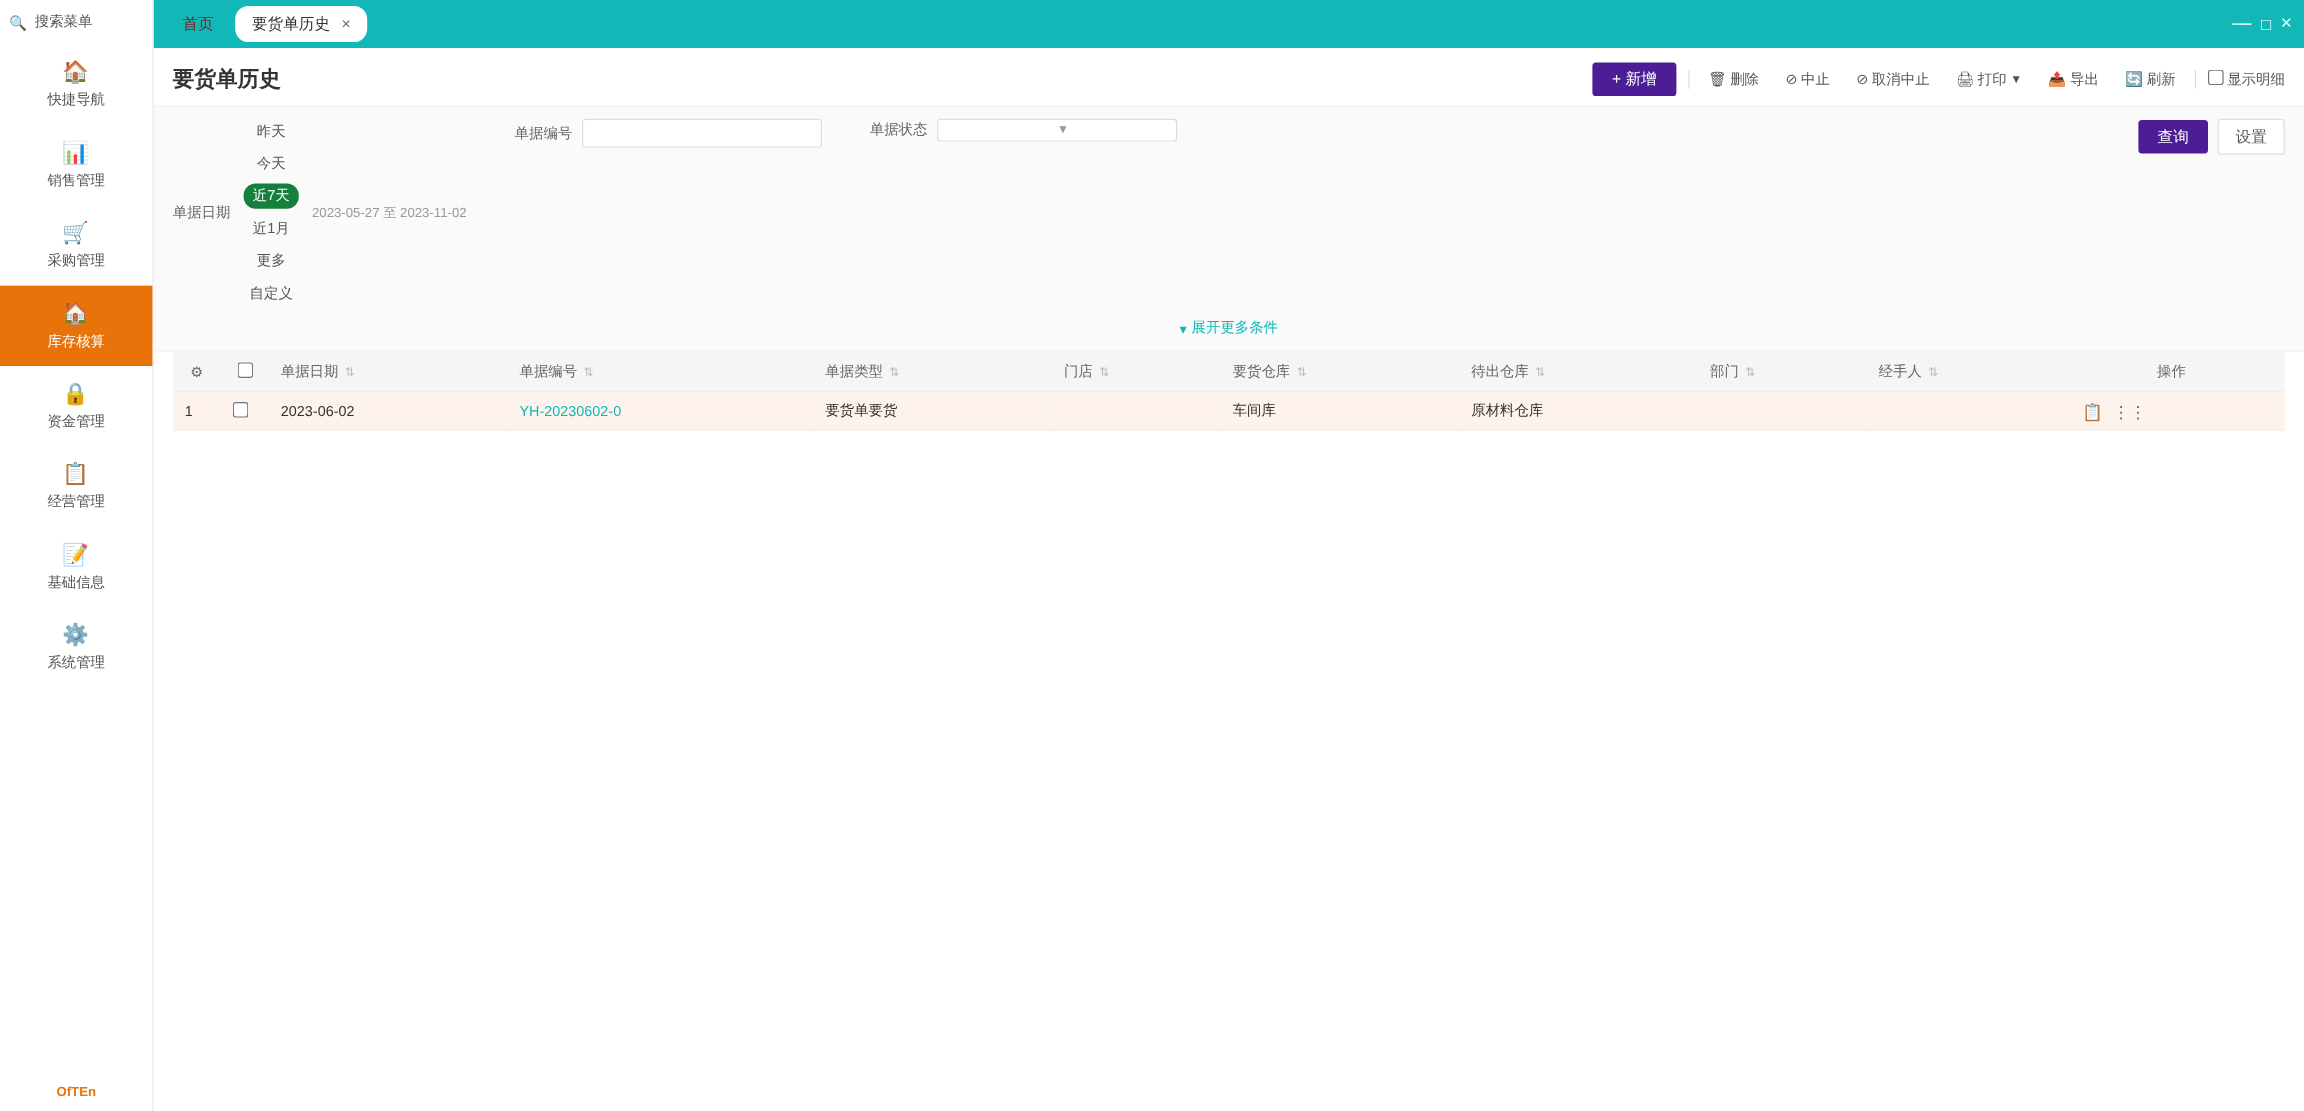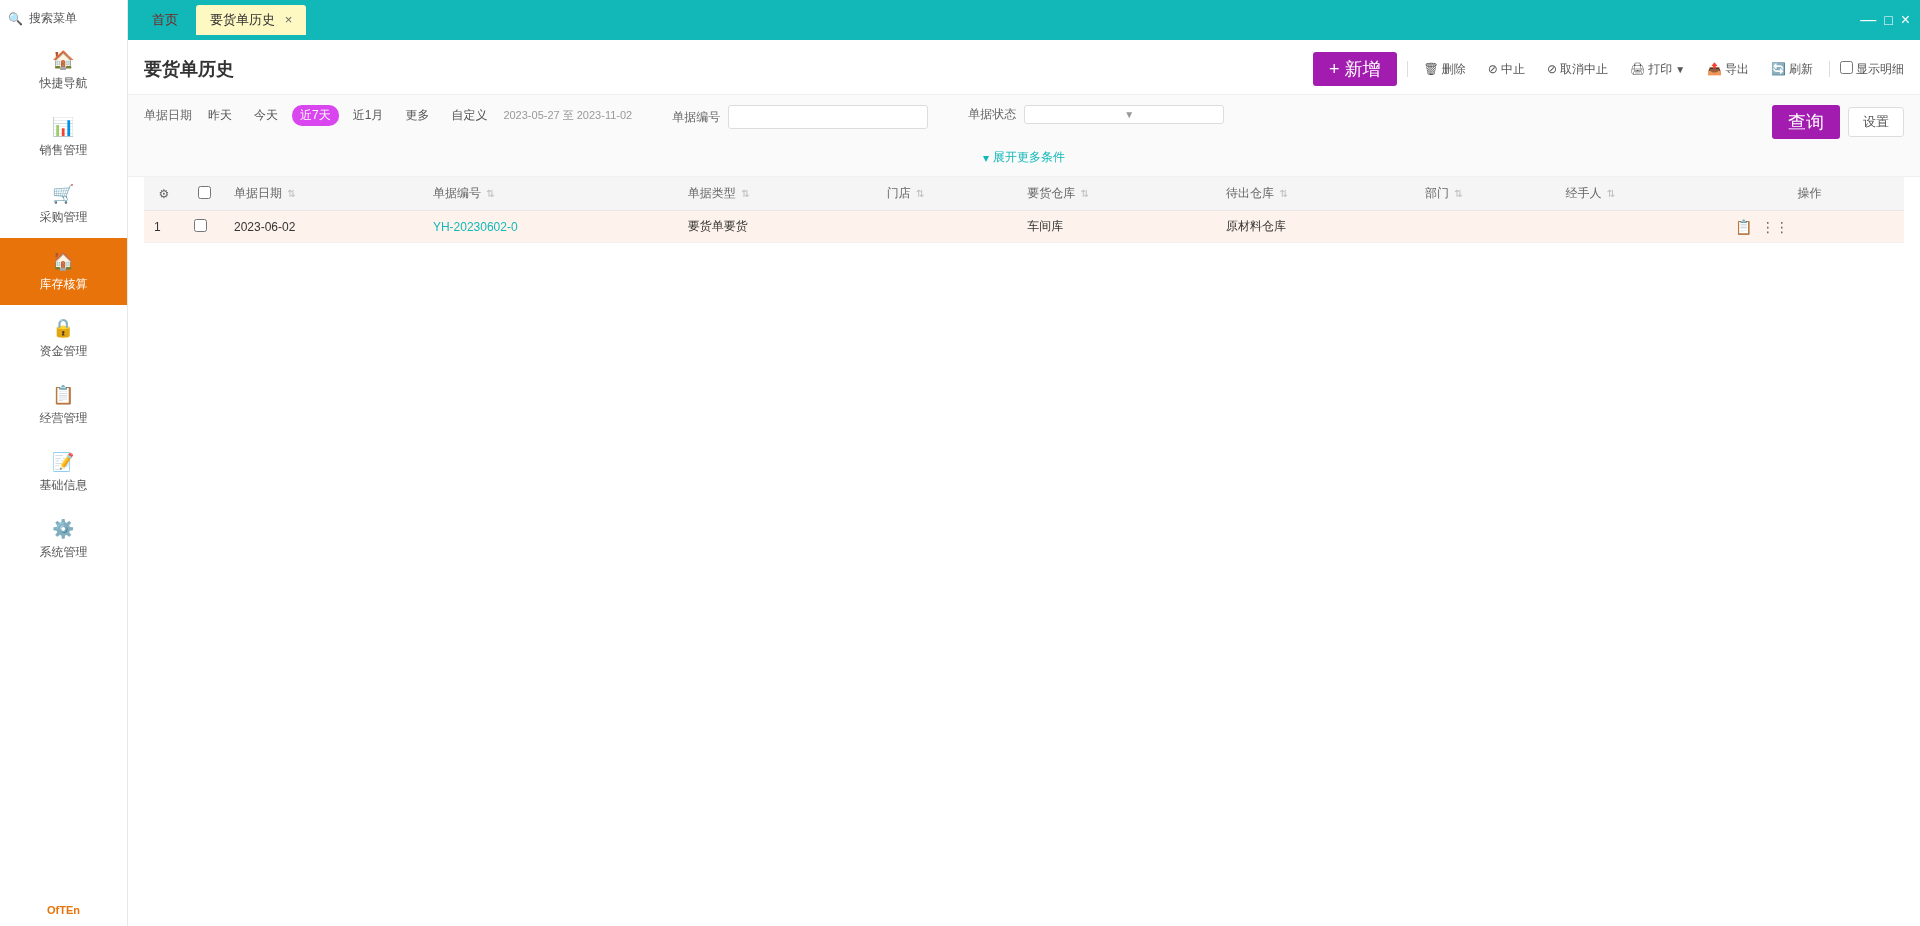--- a/index.html
+++ b/index.html
@@ -43,22 +43,23 @@
       flex-shrink: 0;
     }
     .tab-item {
       padding: 6px 14px;
       border-radius: 3px 3px 0 0;
       cursor: pointer;
       font-size: 13px;
       color: #7f1d1d;
     }
     .tab-item.active {
-      background: #fef9c3;
+      background: #ffffff;
       color: #333;
+      border-radius: 11px;
     }
     .tab-item .close-btn { margin-left: 6px; cursor: pointer; color: #666; }
     .tab-bar-right {
       margin-left: auto;
       display: flex;
       align-items: center;
       gap: 8px;
       color: #fff;
       font-size: 12px;
     }
@@ -82,46 +83,46 @@
       display: flex;
       align-items: center;
       gap: 3px;
       font-size: 12px;
       color: #555;
       cursor: pointer;
       padding: 3px 6px;
     }
 
     .btn-primary {
-      background: #a21caf;
+      background: #4c1d95;
       color: #fff;
       border: none;
       padding: 5px 16px;
       border-radius: 3px;
       cursor: pointer;
-      font-size: 18px;
+      font-size: 13px;
     }
 
     
     .filter-area {
       padding: 10px 16px;
       background: #fafafa;
       border-bottom: 1px solid #f0f0f0;
       flex-shrink: 0;
     }
     .filter-label { color: #666; font-size: 12px; white-space: nowrap; }
-    .date-filters { display: flex; align-items: center; gap: 6px; }
+    .date-filters { display: flex; align-items: center; gap: 6px; flex-direction: column; }
     .date-chip {
       padding: 2px 8px;
       border-radius: 3px;
       font-size: 12px;
       cursor: pointer;
       color: #555;
     }
-    .date-chip.active { background: #d946ef; color: #fff; border-radius: 10px; }
+    .date-chip.active { background: #15803d; color: #fff; border-radius: 10px; }
     .date-range { font-size: 11px; color: #999; }
     .filter-input {
       border: 1px solid #ddd;
       padding: 4px 8px;
       border-radius: 3px;
       font-size: 12px;
       width: 200px;
       outline: none;
     }
     .filter-select-wrapper {

